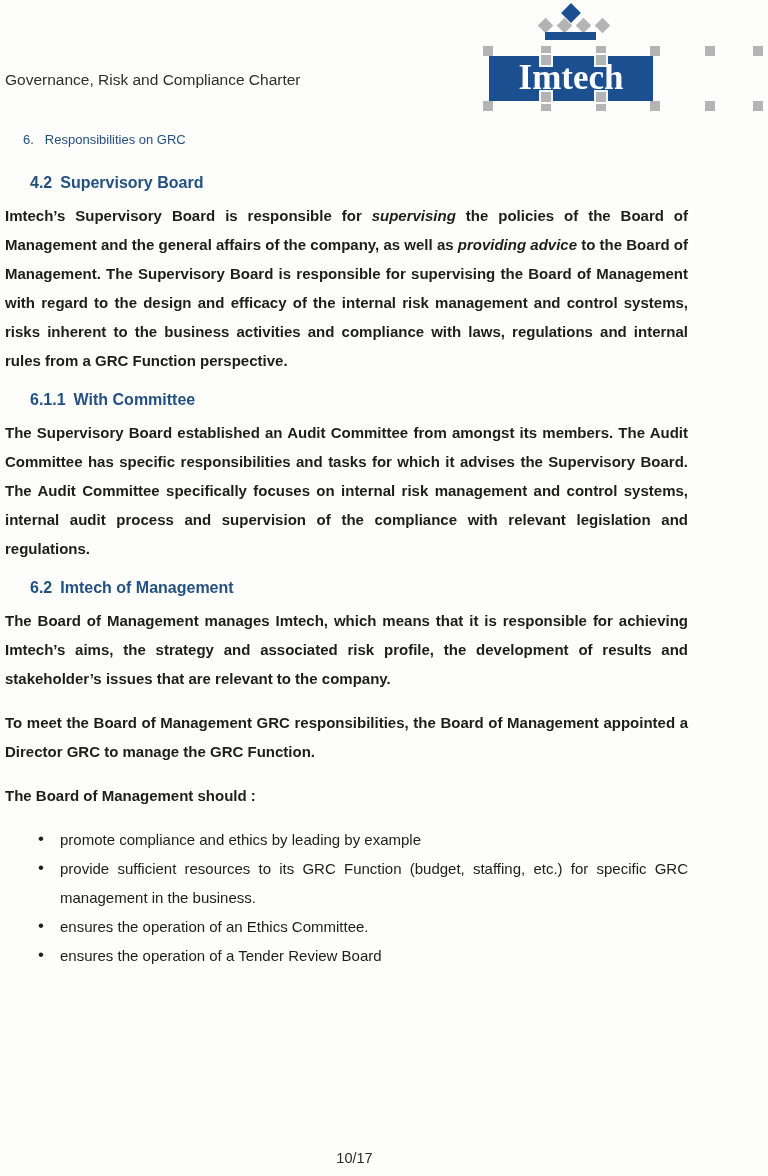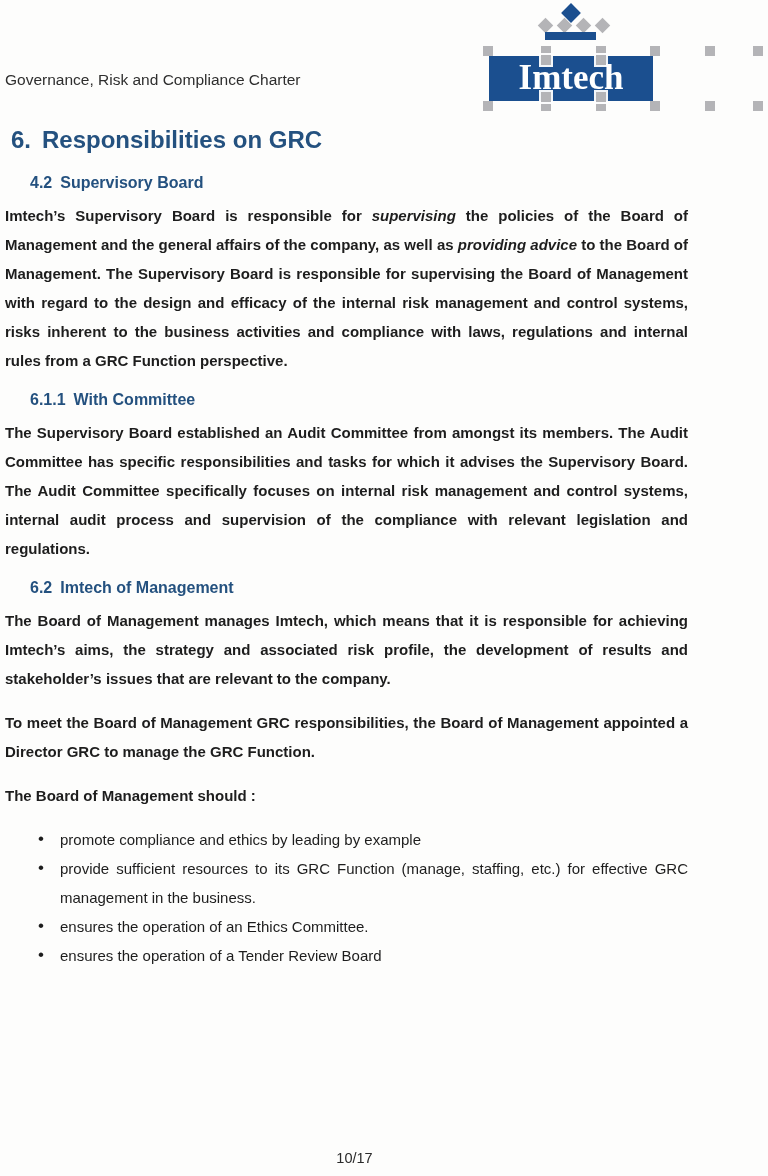--- a/index.html
+++ b/index.html
@@ -24,21 +24,21 @@
   .crown-bar{position:absolute;left:545px;top:32px;width:51px;height:8px;background:var(--logo-blue);}
   .wordmark{
     position:absolute;left:489px;top:56px;width:164px;height:45px;
     background:var(--logo-blue);color:#ffffff;font-weight:bold;font-size:35px;
     text-align:center;line-height:44px;
   }
   .hnd{position:absolute;width:10px;height:10px;background:var(--handle-gray);}
   .hnd.inner{box-shadow:0 0 0 2px rgba(255,255,255,.95);}
   
   .content{position:absolute;left:5px;top:128px;width:683px;font-size:15px;}
-  h1{font-size:24px;font-weight:bold;color:var(--heading-blue);margin:0 0 22px 6px;line-height:23px;}
+  h1{font-size:13px;font-weight:normal;color:var(--heading-blue);margin:0 0 22px 18px;line-height:23px;}
   h1 .num{margin-right:11px;}
   h2{font-size:16px;font-weight:bold;color:var(--heading-blue);margin:14px 0 7px 25px;line-height:19px;}
   h2 .num{margin-right:8px;}
   p{margin:9px 0 15px 0;line-height:29px;text-align:justify;font-weight:bold;}
   em{font-style:italic;}
   ul{list-style:none;margin:0;padding:0 0 0 33px;}
   li{position:relative;padding-left:22px;line-height:29px;text-align:justify;margin:0;}
   .blt{position:absolute;left:0;top:-1px;font-size:17px;}
   
   .page-number{position:absolute;left:13px;top:1150px;width:683px;text-align:center;font-size:14.5px;color:#2a2a2a;}
@@ -106,21 +106,21 @@
       </h2>
       <p><span>The Board of Management manages Imtech, which means that it is responsible for achieving Imtech’s aims, the strategy and associated risk profile, the development of results and stakeholder’s issues that are relevant to the company.</span></p>
       <p><span>To meet the Board of Management GRC responsibilities, the Board of Management appointed a Director GRC to manage the GRC Function.</span></p>
       <p><span>The Board of Management should :</span></p>
 
       <ul>
         <li>
           <span class="blt">•</span><span>promote compliance and ethics by leading by example</span>
         </li>
         <li>
-          <span class="blt">•</span><span>provide sufficient resources to its GRC Function (manage, staffing, etc.) for effective GRC management in the business.</span>
+          <span class="blt">•</span><span>provide sufficient resources to its GRC Function (budget, staffing, etc.) for specific GRC management in the business.</span>
         </li>
         <li>
           <span class="blt">•</span><span>ensures the operation of an Ethics Committee.</span>
         </li>
         <li>
           <span class="blt">•</span><span>ensures the operation of a Tender Review Board</span>
         </li>
       </ul>
     </section>
 

